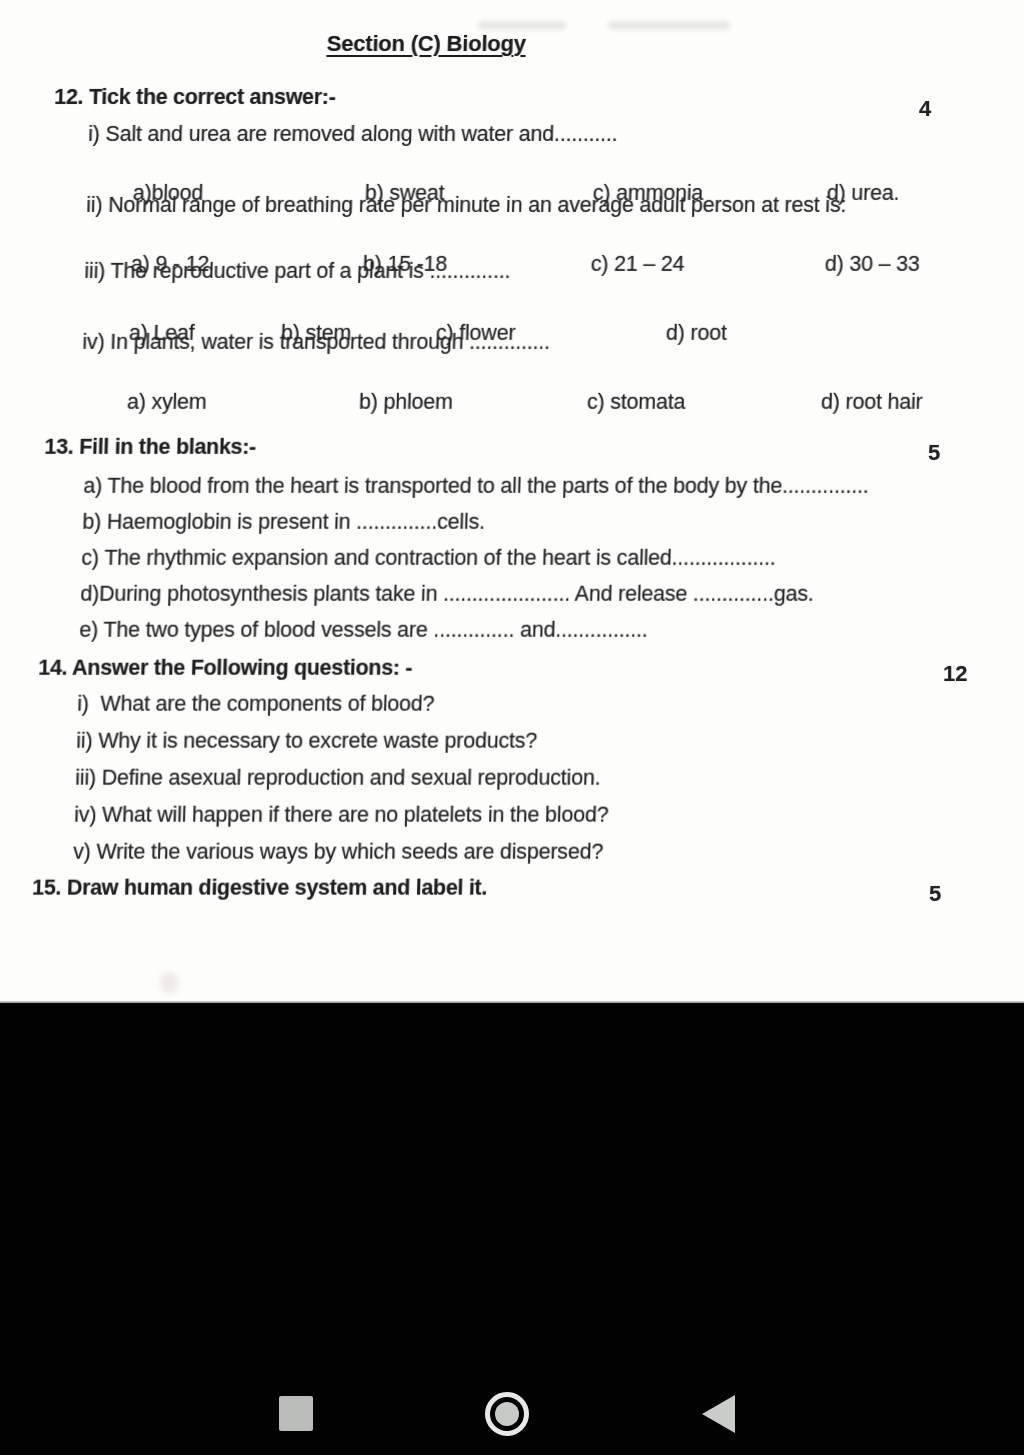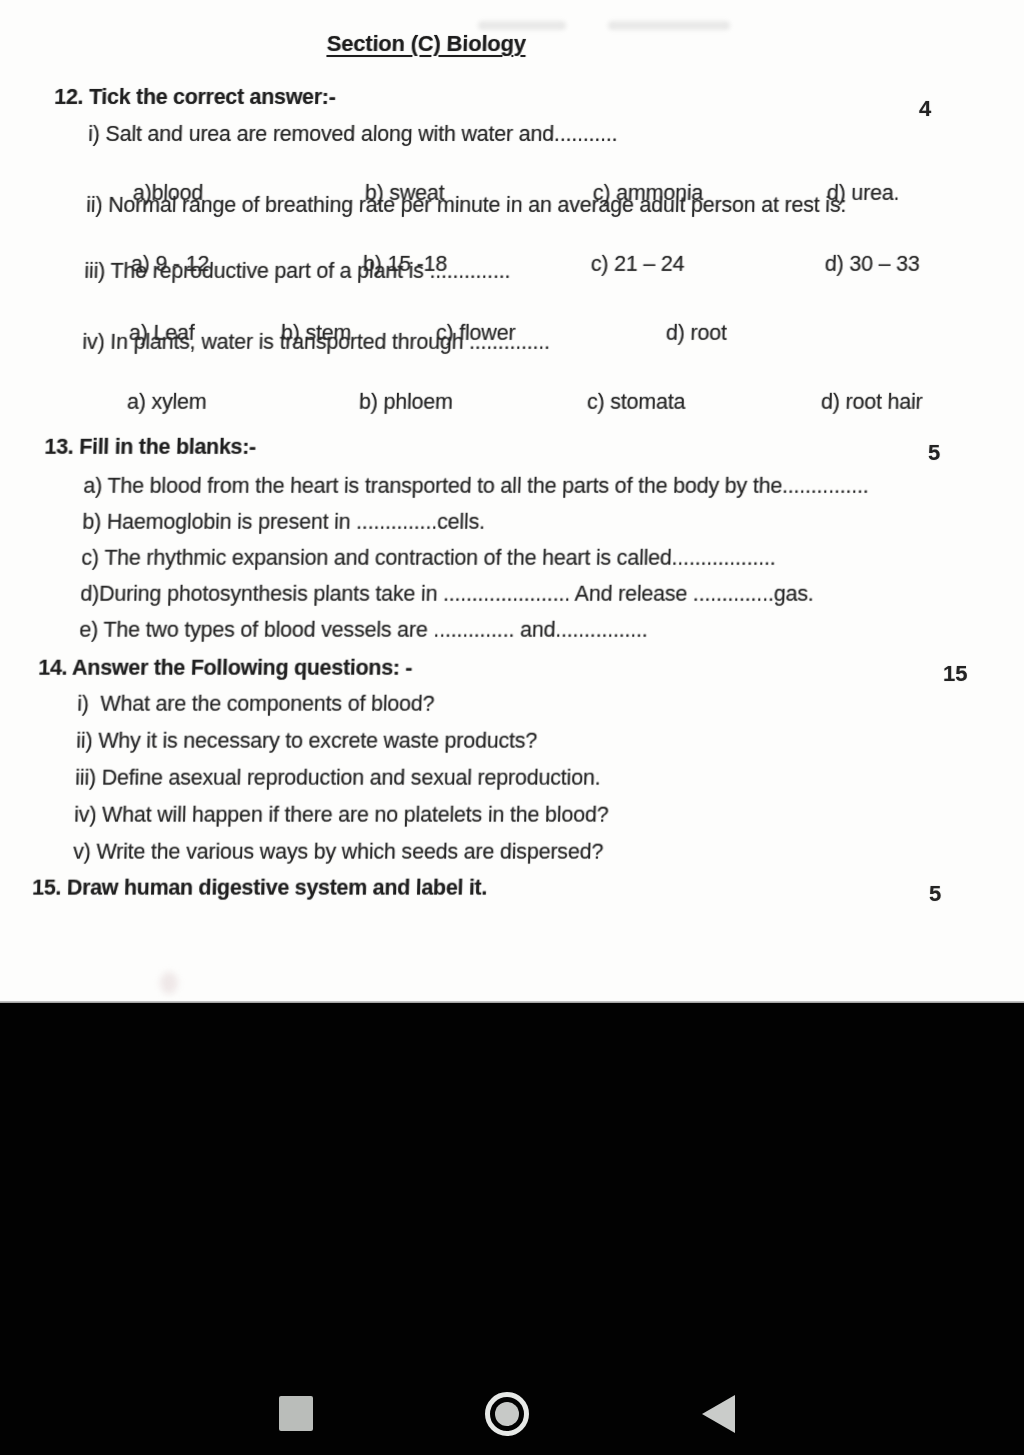--- a/index.html
+++ b/index.html
@@ -121,21 +121,21 @@
       <div class="line" style="left:97px;top:729px;">ii) Why it is necessary to excrete waste products?</div>
       <div class="line" style="left:97px;top:766px;">iii) Define asexual reproduction and sexual reproduction.</div>
       <div class="line" style="left:97px;top:803px;">iv) What will happen if there are no platelets in the blood?</div>
       <div class="line" style="left:97px;top:840px;">v) Write the various ways by which seeds are dispersed?</div>
 
       <div class="line hdr" style="left:57px;top:876px;">15. Draw human digestive system and label it.</div>
     </div>
 
     <div class="mark" style="left:919px;top:96px;">4</div>
     <div class="mark" style="left:928px;top:440px;">5</div>
-    <div class="mark" style="left:943px;top:661px;">15</div>
+    <div class="mark" style="left:943px;top:661px;">12</div>
     <div class="mark" style="left:929px;top:881px;">5</div>
   </div>
 
   <div id="paper-divider"></div>
 
   <div id="navbar">
     <button class="navbtn" style="left:279px;top:393px;width:34px;height:35px;" aria-label="recents">
       <span id="recents-square"></span>
     </button>
     <button class="navbtn" style="left:485px;top:389px;width:44px;height:44px;" aria-label="home">

